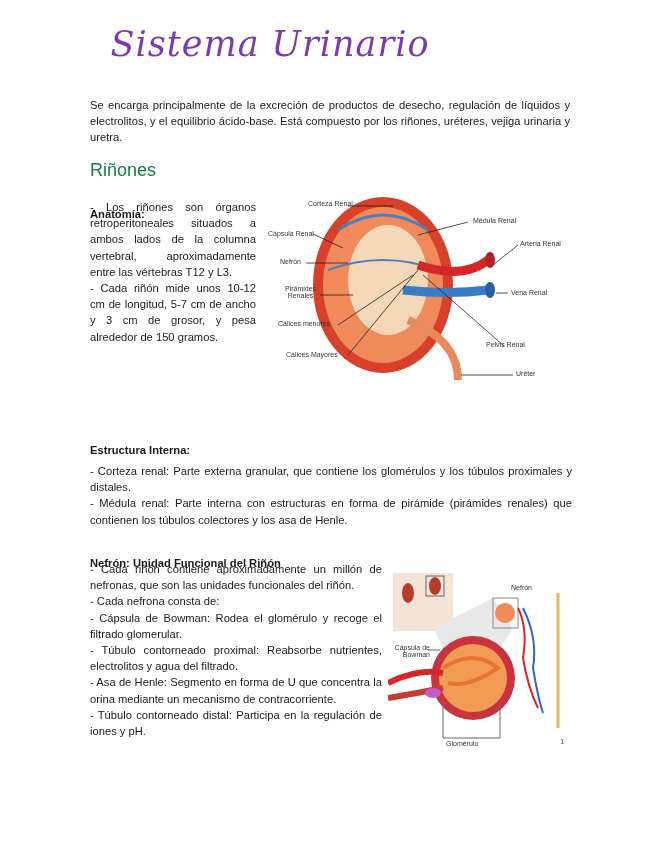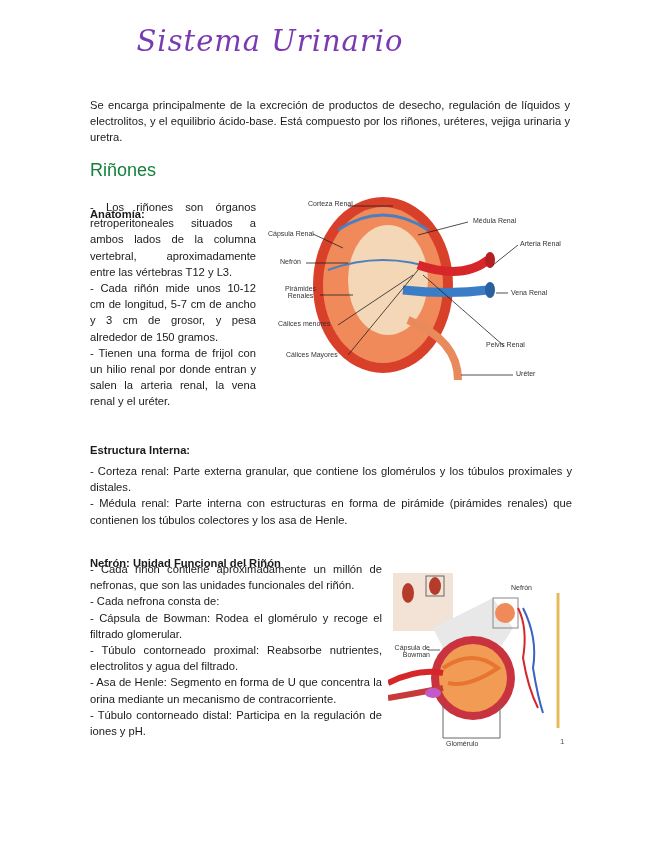--- a/index.html
+++ b/index.html
@@ -1,19 +1,19 @@
 <!DOCTYPE html>
 <html><head>
 <meta charset="utf-8">
 <style>
   html, body { margin: 0; padding: 0; background: #ffffff; }
   body { width: 655px; height: 848px; position: relative; overflow: hidden;
          font-family: "Liberation Sans", sans-serif; color: #1a1a1a; }
   .title { position: absolute; left: 0; top: 24px; width: 540px; text-align: center;
-           font-family: "DejaVu Serif", serif; font-style: italic; font-size: 29px;
+           font-family: "DejaVu Serif", serif; font-style: italic; font-size: 35px;
            color: #7a3bb0; letter-spacing: 1px; }
   .para { position: absolute; font-size: 11.2px; line-height: 16.2px; text-align: justify; }
   .intro { left: 90px; top: 97px; width: 480px; }
   .h1 { position: absolute; left: 90px; top: 160px; font-size: 18px; color: #15803d; }
   .sub { position: absolute; font-weight: bold; font-size: 11.2px; margin-top: 24px; }
   .anat-text { left: 90px; top: 199px; width: 166px; }
   .struct { left: 90px; top: 435px; width: 482px; margin-top: 28px; }
   .nef-text { left: 90px; top: 561px; width: 292px; }
   .line { display: block; }
   .fig { position: absolute; background: #fff; }
@@ -27,21 +27,20 @@
 <div class="title">Sistema Urinario</div>
 
 <div class="para intro">Se encarga principalmente de la excreción de productos de desecho, regulación de líquidos y electrolitos, y el equilibrio ácido-base. Está compuesto por los riñones, uréteres, vejiga urinaria y uretra.</div>
 
 <div class="h1">Riñones</div>
 
 <div class="sub" style="left:90px;top:184px;">Anatomía:</div>
 <div class="para anat-text">
   <span class="line">- Los riñones son órganos retroperitoneales situados a ambos lados de la columna vertebral, aproximadamente entre las vértebras T12 y L3.</span>
   <span class="line">- Cada riñón mide unos 10-12 cm de longitud, 5-7 cm de ancho y 3 cm de grosor, y pesa alrededor de 150 gramos.</span>
-  <span class="line">- Tienen una forma de frijol con un hilio renal por donde entran y salen la arteria renal, la vena renal y el uréter.</span>
 </div>
 
 <div class="fig" style="left:268px;top:190px;width:300px;height:200px;">
   <svg width="300" height="200" viewBox="0 0 300 200">
     <ellipse cx="115" cy="95" rx="70" ry="88" fill="#d9402a"></ellipse>
     <ellipse cx="115" cy="95" rx="60" ry="78" fill="#f08a5a"></ellipse>
     <ellipse cx="120" cy="90" rx="40" ry="55" fill="#f3d7b6"></ellipse>
     <path d="M70 40 Q115 10 160 40" stroke="#4a7fc0" stroke-width="3" fill="none"></path>
     <path d="M60 80 Q115 60 170 80" stroke="#4a7fc0" stroke-width="2" fill="none"></path>
     <path d="M150 75 Q195 90 220 70" stroke="#d7262a" stroke-width="9" fill="none"></path>

